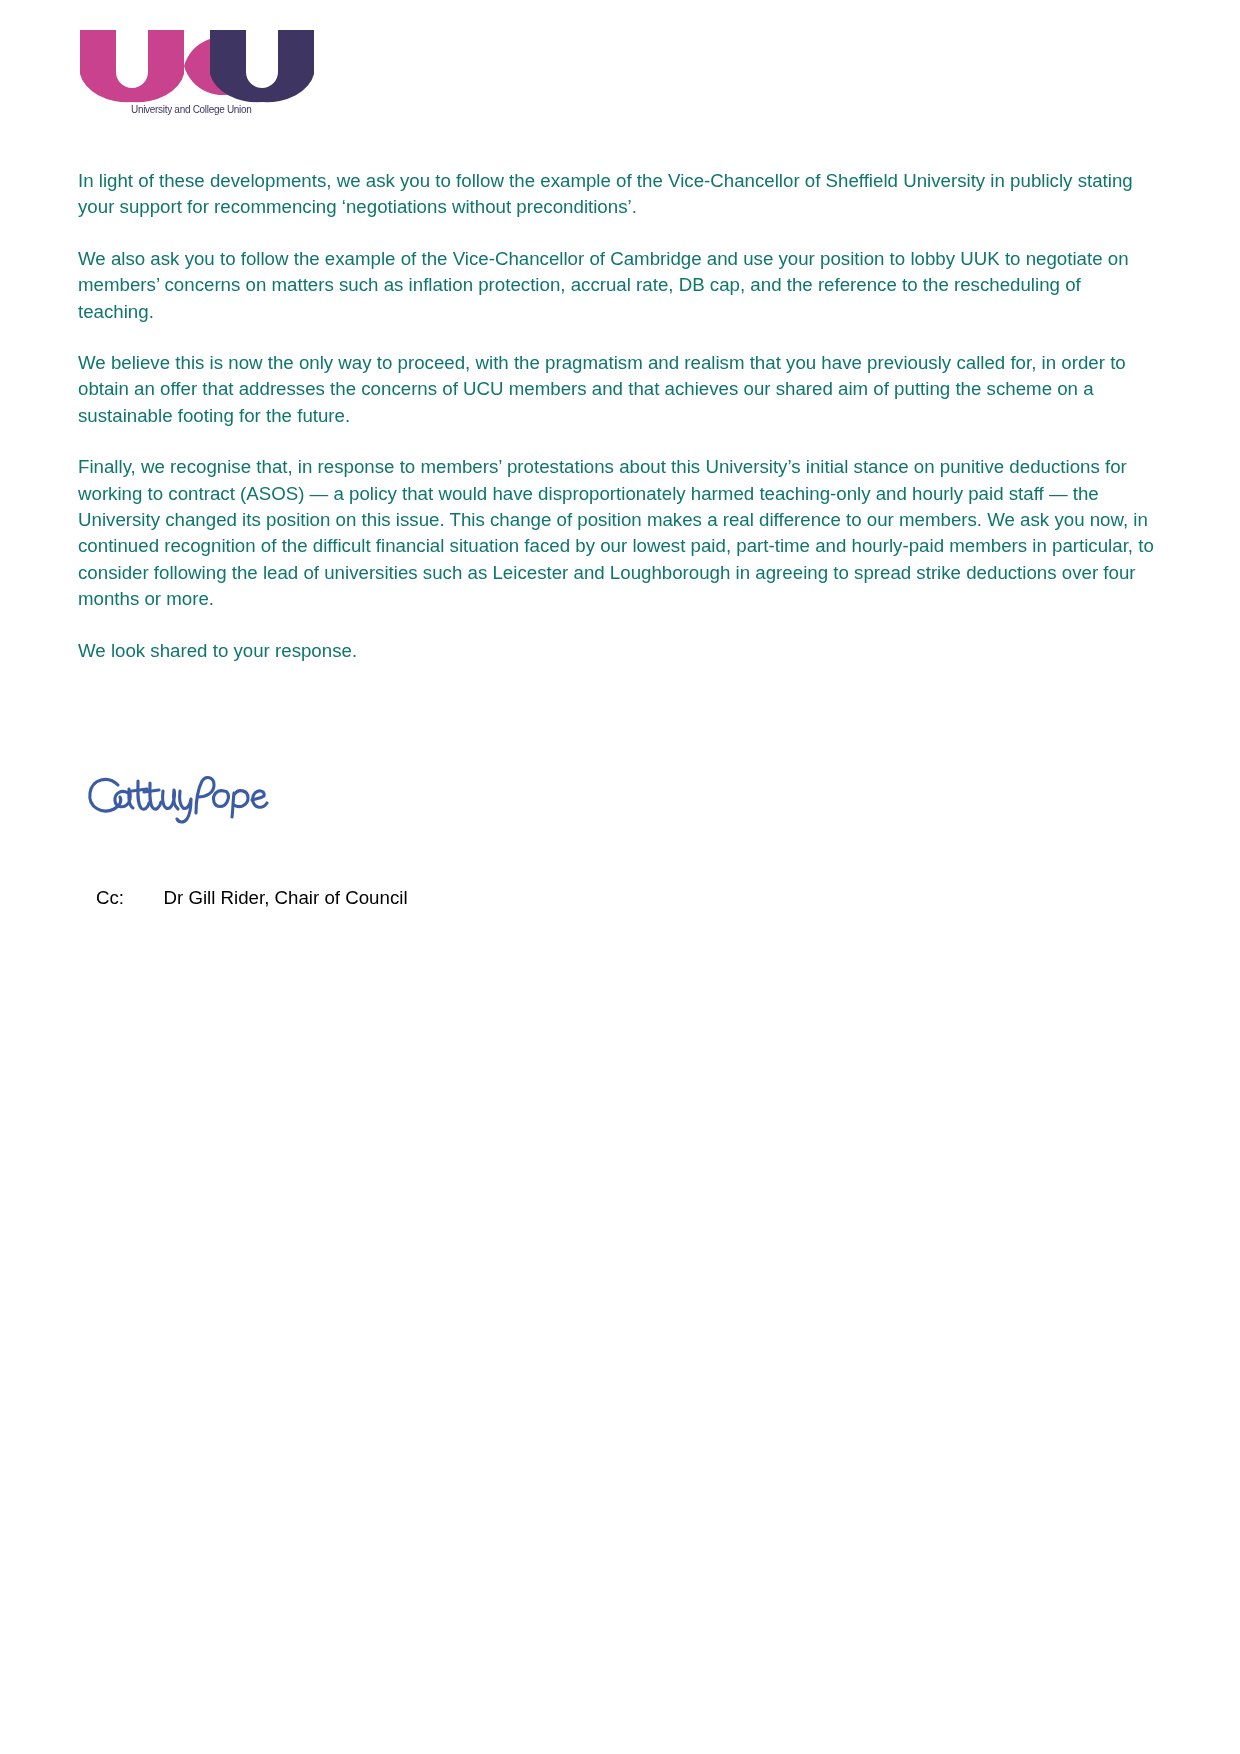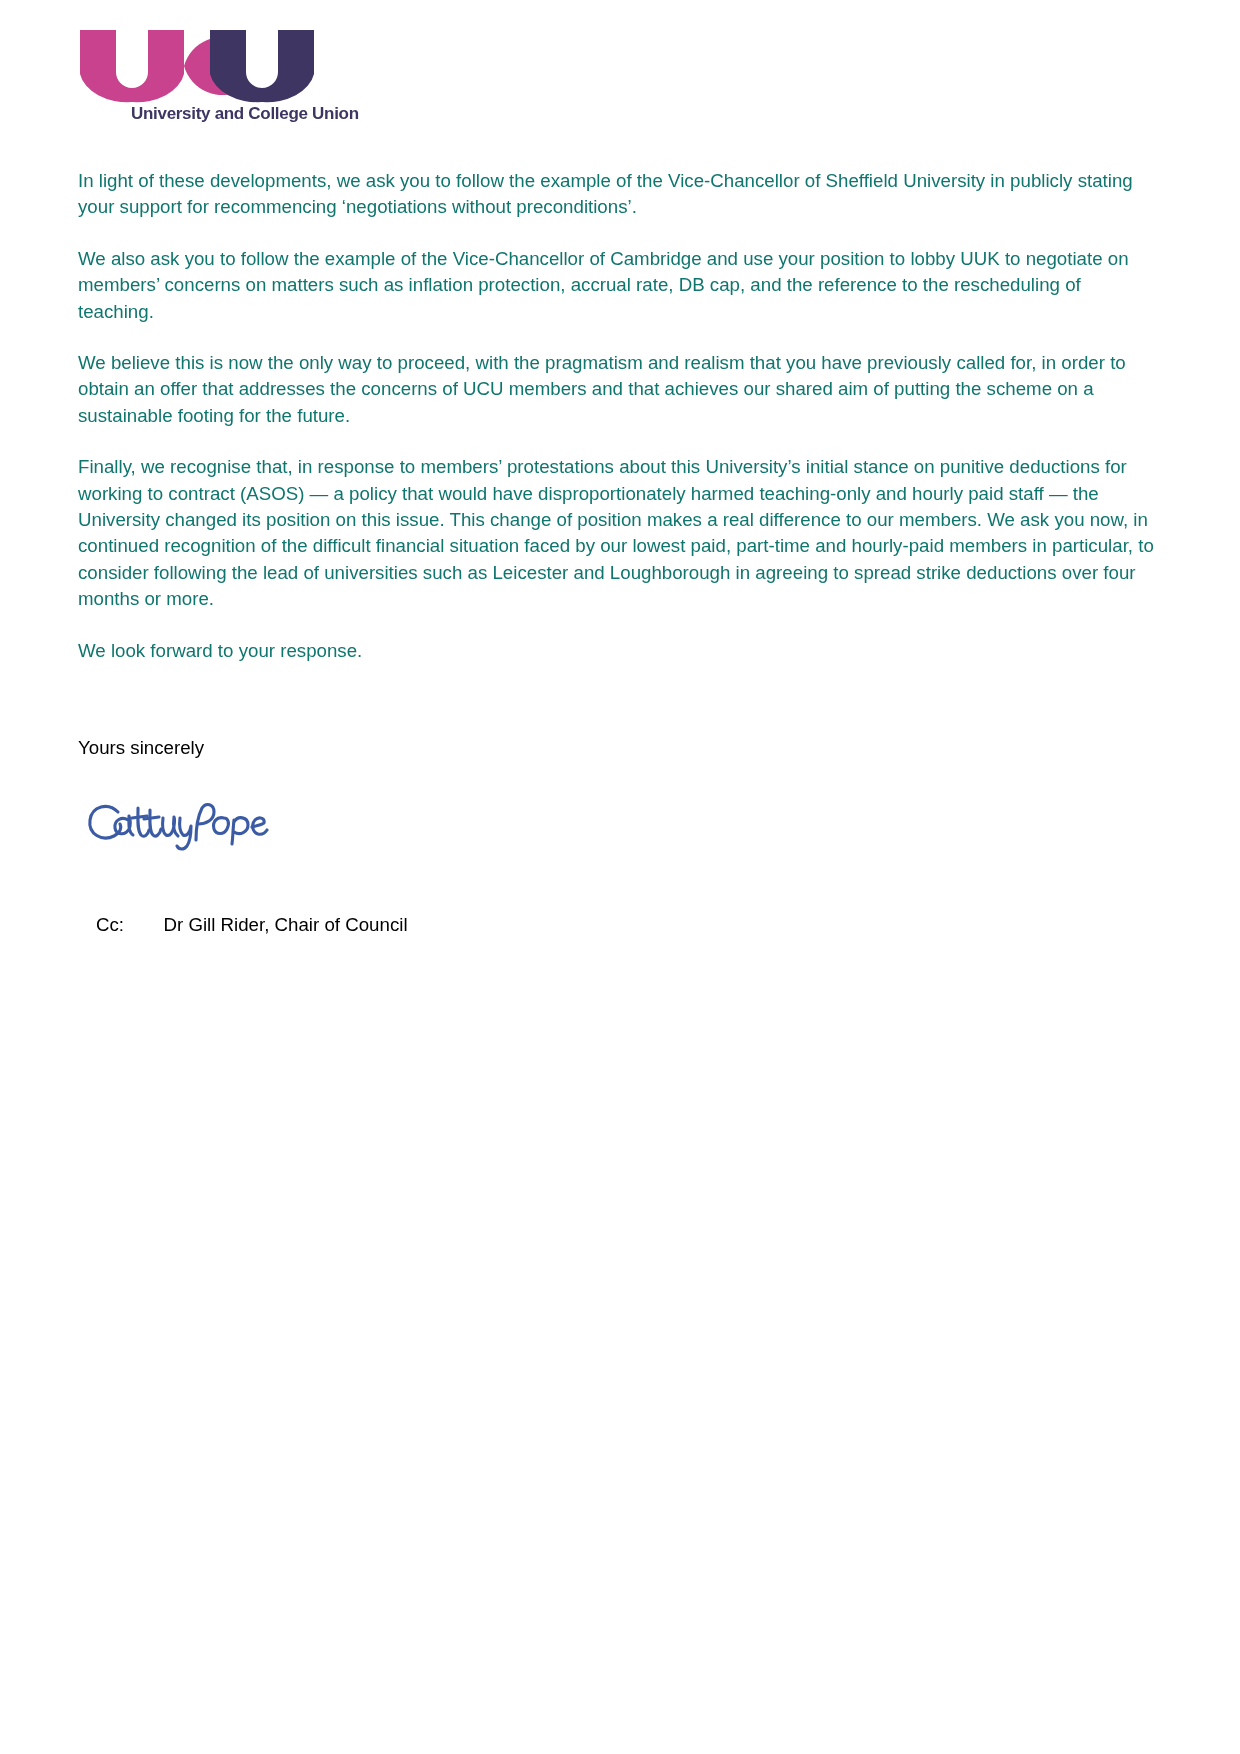--- a/index.html
+++ b/index.html
@@ -38,22 +38,22 @@
     height: 76px;
   }
   .logo-mark svg {
     display: block;
   }
   .logo-tagline {
     position: absolute;
     left: 53px;
     top: 76px;
     font-family: "Liberation Sans", sans-serif;
-    font-size: 17px;
-    font-weight: bold;
+    font-size: 10px;
+    font-weight: normal;
     letter-spacing: -0.3px;
     color: #3E3563;
     white-space: nowrap;
   }
 
   
   .letter-body {
     position: absolute;
     left: 78px;
     top: 168px;
@@ -120,25 +120,24 @@
     </div>
     <div class="logo-tagline">University and College Union</div>
   </div>
 
   <div class="letter-body">
 
     <p class="para">In light of these developments, we ask you to follow the example of the Vice-Chancellor of Sheffield University in publicly stating your support for recommencing ‘negotiations without preconditions’.</p>
     <p class="para">We also ask you to follow the example of the Vice-Chancellor of Cambridge and use your position to lobby UUK to negotiate on members’ concerns on matters such as inflation protection, accrual rate, DB cap, and the reference to the rescheduling of teaching.</p>
     <p class="para">We believe this is now the only way to proceed, with the pragmatism and realism that you have previously called for, in order to obtain an offer that addresses the concerns of UCU members and that achieves our shared aim of putting the scheme on a sustainable footing for the future.</p>
     <p class="para">Finally, we recognise that, in response to members’ protestations about this University’s initial stance on punitive deductions for working to contract (ASOS) — a policy that would have disproportionately harmed teaching-only and hourly paid staff — the University changed its position on this issue. This change of position makes a real difference to our members. We ask you now, in continued recognition of the difficult financial situation faced by our lowest paid, part-time and hourly-paid members in particular, to consider following the lead of universities such as Leicester and Loughborough in agreeing to spread strike deductions over four months or more.</p>
-    <p class="para">We look forward to your response.</p>
+    <p class="para">We look shared to your response.</p>
 
     <div class="gap-before-closing"></div>
 
-    <p class="closing">Yours sincerely</p>
 
     <div class="gap-after-closing"></div>
 
     <div class="signature">
       <svg width="190" height="56" viewBox="0 0 190 56" xmlns="http://www.w3.org/2000/svg" aria-hidden="true">
         <g fill="none" stroke="#3B5BA5" stroke-width="3.1" stroke-linecap="round" stroke-linejoin="round">
 
           <path d="M34 16 C24 6, 8 10, 6 24 C4 38, 18 46, 30 40 C36 37, 38 32, 36 28"></path>
 
           <path d="M44 24 C38 20, 30 24, 31 32 C32 39, 41 40, 45 33 C47 29, 46 23, 45 20 C45 28, 44 36, 49 39"></path>

